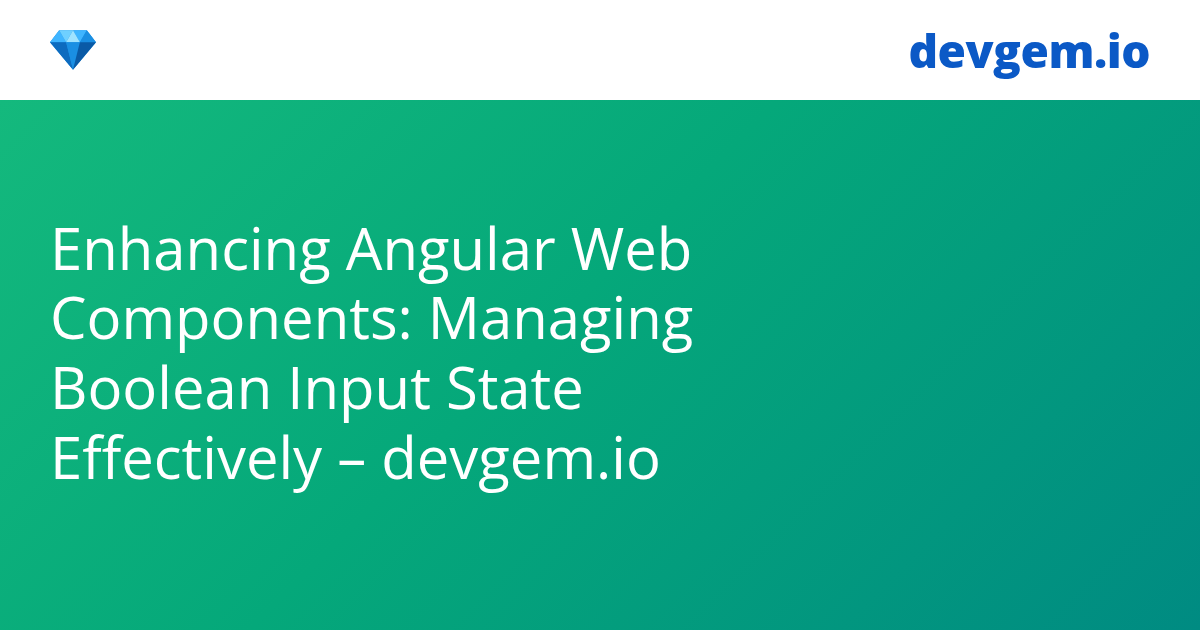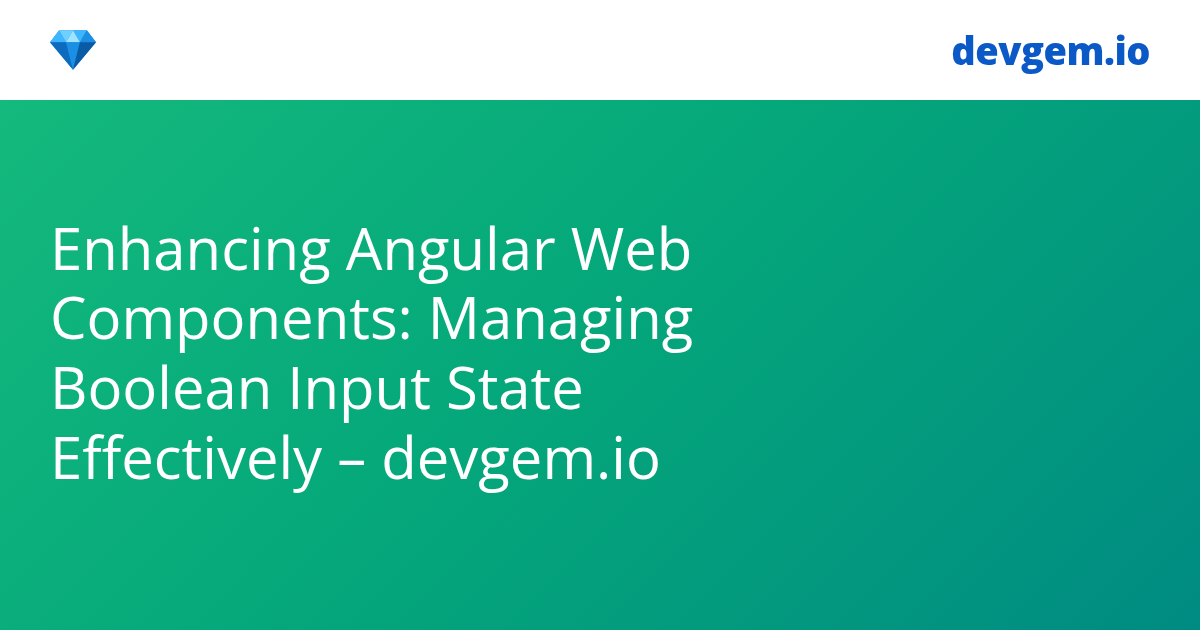--- a/index.html
+++ b/index.html
@@ -18,21 +18,21 @@
     justify-content: space-between;
     padding: 0 50px;
     background: #ffffff;
   }
   .logo-icon {
     width: 46px;
     height: 40px;
     display: block;
   }
   .brand {
-    font-size: 38px;
+    font-size: 46px;
     font-weight: 800;
     color: #0b59c6;
     letter-spacing: -0.5px;
   }
   .hero {
     flex: 1;
     background: linear-gradient(135deg, #14b97d 0%, #05a87a 45%, #008b82 100%);
     display: flex;
     align-items: center;
     padding: 14px 50px 40px 50px;

